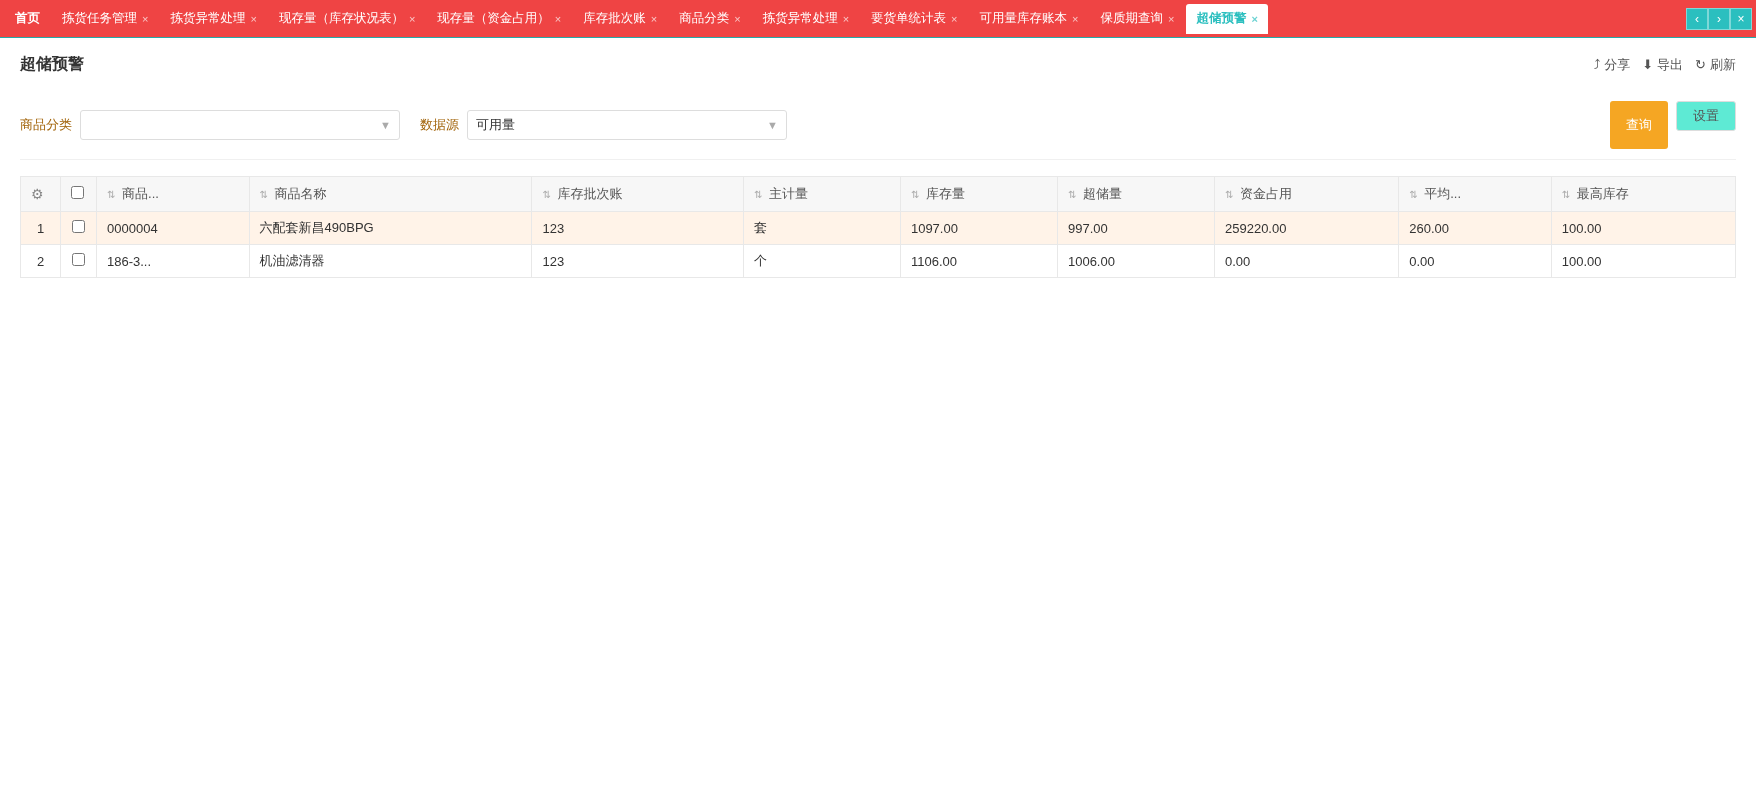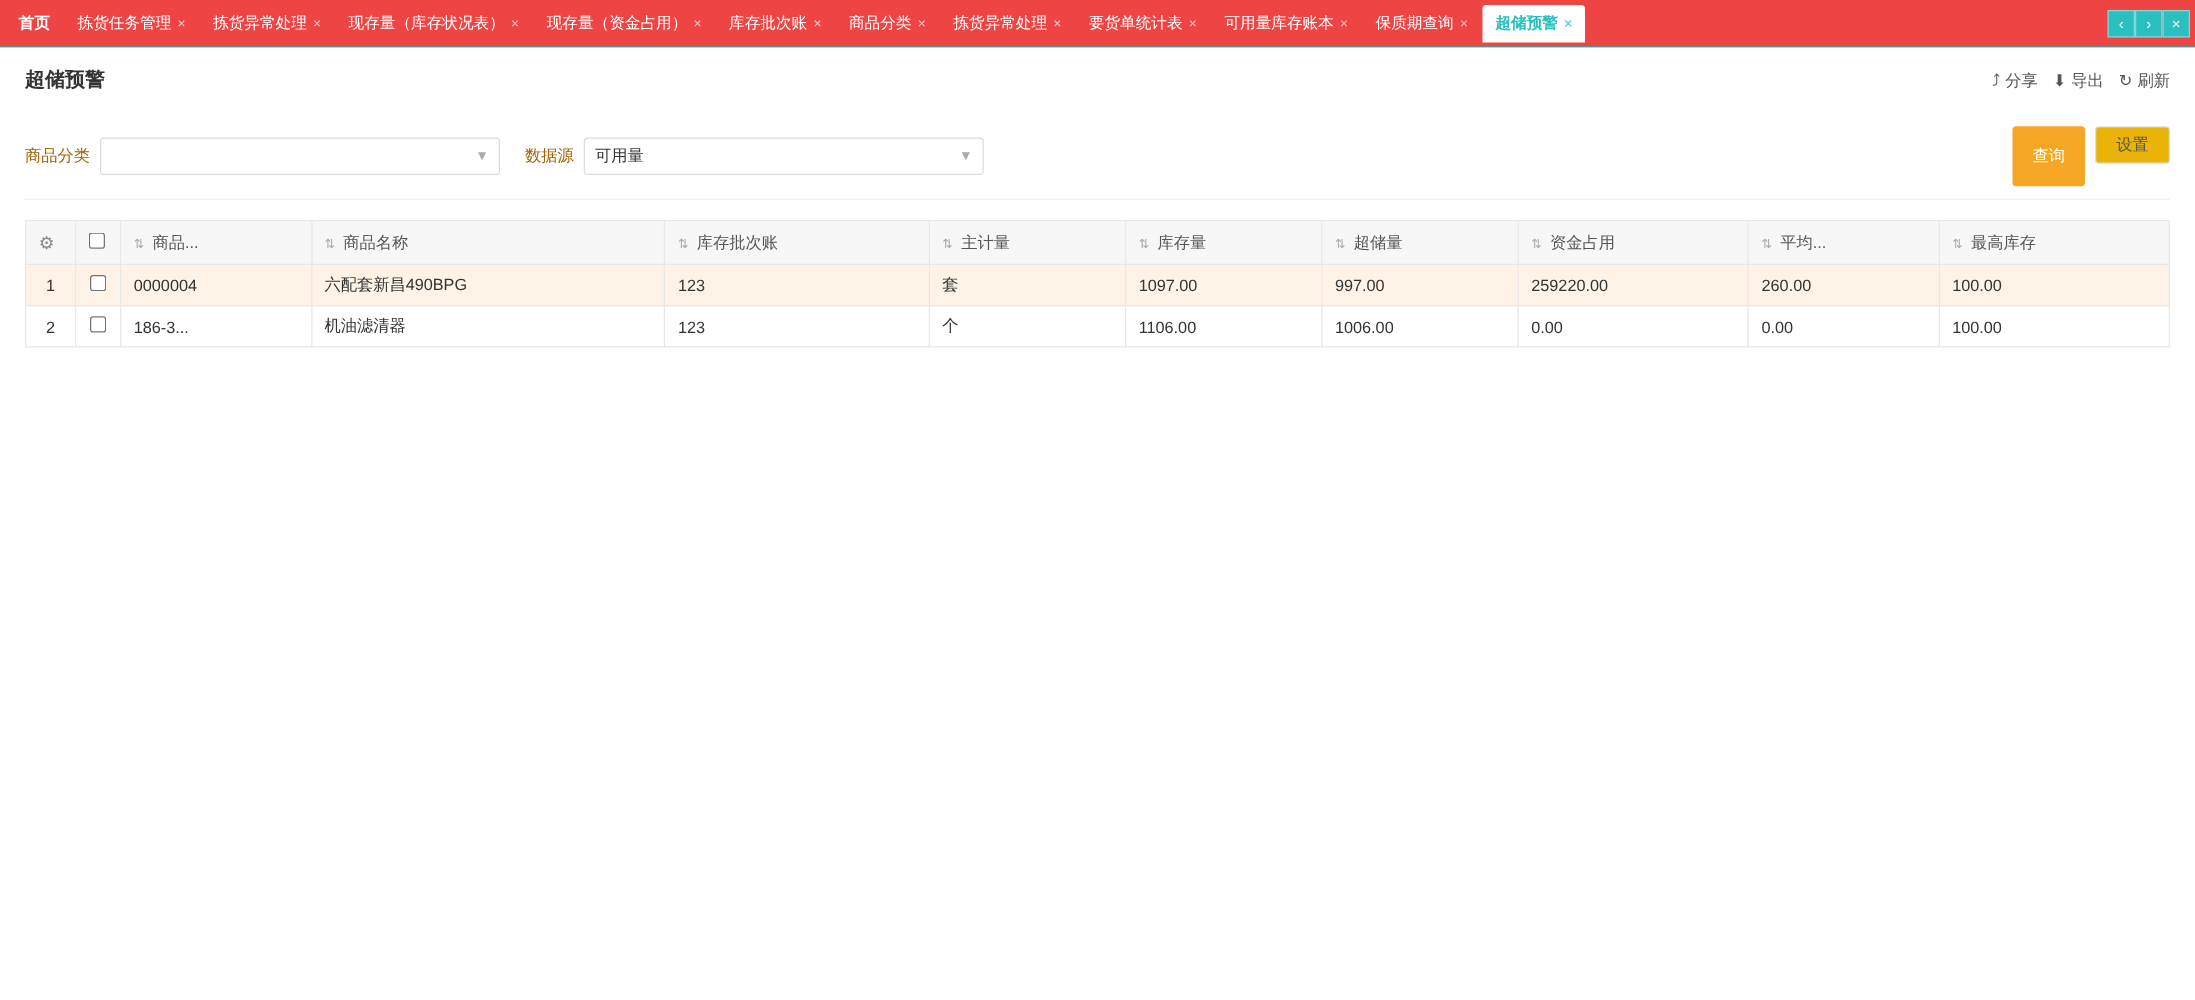--- a/index.html
+++ b/index.html
@@ -130,21 +130,21 @@
       background: #f5a623;
       color: #fff;
       border: none;
       border-radius: 3px;
       padding: 5px 16px;
       cursor: pointer;
       font-size: 13px;
       height: 48px;
     }
     .btn-settings {
-      background: #eab308;
+      background: #5eead4;
       color: #555;
       border: 1px solid #ddd;
       border-radius: 3px;
       padding: 5px 16px;
       cursor: pointer;
       font-size: 13px;
       height: 30px;
     }
 
     

